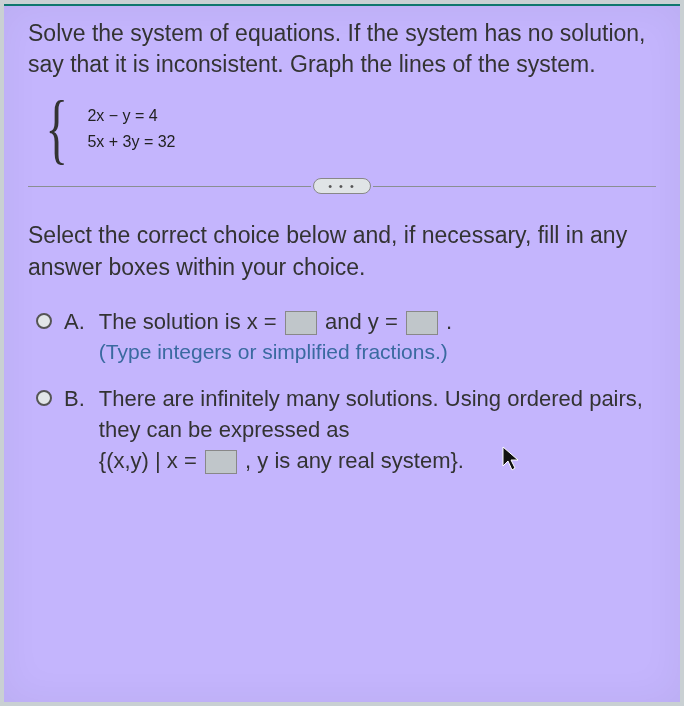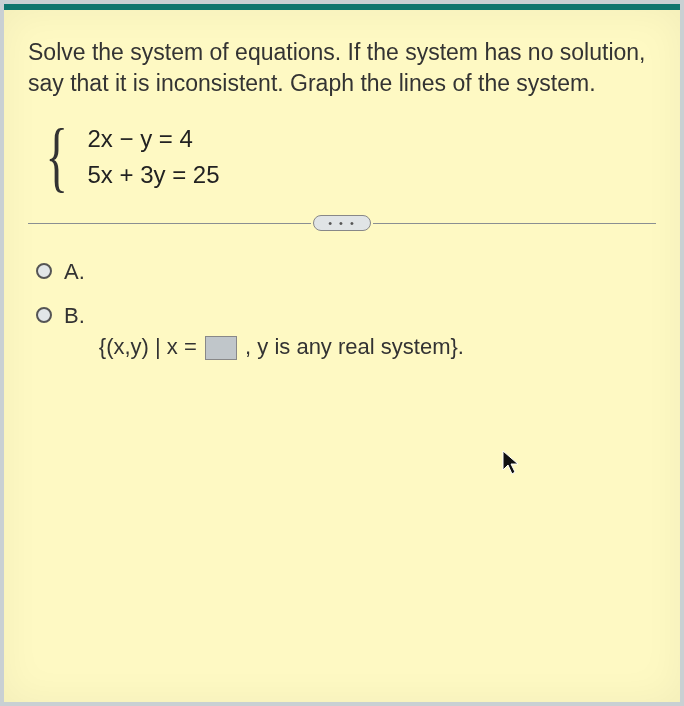--- a/index.html
+++ b/index.html
@@ -5,25 +5,25 @@
   * { box-sizing: border-box; margin: 0; padding: 0; }
   body {
     width: 684px;
     height: 706px;
     background: #c9d0d3;
     font-family: Arial, Helvetica, sans-serif;
     color: #2a2a2a;
     padding: 4px;
   }
   .panel {
-    background: #fef9c3;
-    border-top: 6px solid #0f766e;
+    background: #c4b5fd;
+    border-top: 2px solid #0f766e;
     width: 100%;
     height: 100%;
-    padding: 27px 24px 18px 24px;
+    padding: 12px 24px 18px 24px;
     position: relative;
     box-shadow: inset 0 0 40px rgba(0,0,0,0.05);
   }
   .question {
     font-size: 23px;
     line-height: 1.35;
     color: #333;
     margin-bottom: 18px;
   }
   .system {
@@ -33,21 +33,21 @@
   }
   .brace {
     font-size: 78px;
     line-height: 0.8;
     color: #333;
     font-weight: 100;
     margin-right: 12px;
     transform: scaleX(0.6);
     font-family: "Times New Roman", serif;
   }
-  .eqs { font-size: 24px; color: #222; }
+  .eqs { font-size: 16px; color: #222; }
   .eqs div { margin: 8px 0; }
   .divider-row {
     display: flex;
     align-items: center;
     margin: 14px 0 26px 0;
   }
   .hr {
     flex: 1;
     height: 1px;
     background: #8a8f92;
@@ -125,41 +125,50 @@
 <body>
 
 <div class="panel">
 
   <div class="question">Solve the system of equations. If the system has no solution, say that it is inconsistent. Graph the lines of the system.</div>
 
   <div class="system">
     <div class="brace">{</div>
     <div class="eqs">
       <div>2x − y  = 4</div>
-      <div>5x + 3y = 25</div>
+      <div>5x + 3y = 32</div>
     </div>
   </div>
 
   <div class="divider-row">
     <div class="hr"></div>
     <div class="ellipsis-pill">• • •</div>
     <div class="hr"></div>
   </div>
 
+  <div class="instruction">Select the correct choice below and, if necessary, fill in any answer boxes within your choice.</div>
 
   <div class="choice">
     <div class="radio"></div>
     <div class="choice-label">A.</div>
+    <div class="choice-body">
+      <span>The solution is x =</span>
+      <span class="answer-box"></span>
+      <span>and y =</span>
+      <span class="answer-box"></span>
+      <span>.</span><br>
+      <span class="hint">(Type integers or simplified fractions.)</span>
+    </div>
   </div>
 
   <div class="choice">
     <div class="radio"></div>
     <div class="choice-label">B.</div>
     <div class="choice-body">
-      <br>
+      <span>There are infinitely many solutions. Using ordered pairs, they can be expressed as</span><br>
       <span>{(x,y) | x =</span>
       <span class="answer-box"></span>
       <span>, y is any real system}.</span><br>
     </div>
   </div>
 
   <div class="cursor-arrow">
     <svg width="20" height="26" viewBox="0 0 20 26">
       <path d="M1 1 L1 20 L6 15 L10 24 L13 22 L9 14 L16 14 Z" fill="#111" stroke="#fff" stroke-width="1"></path>
     </svg>

